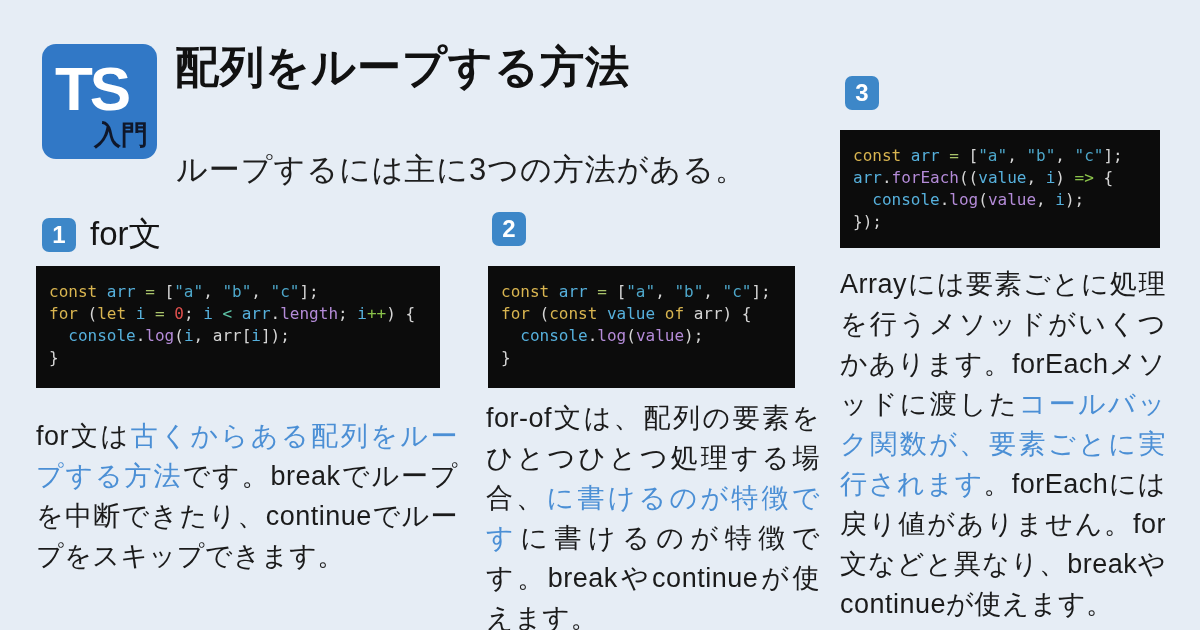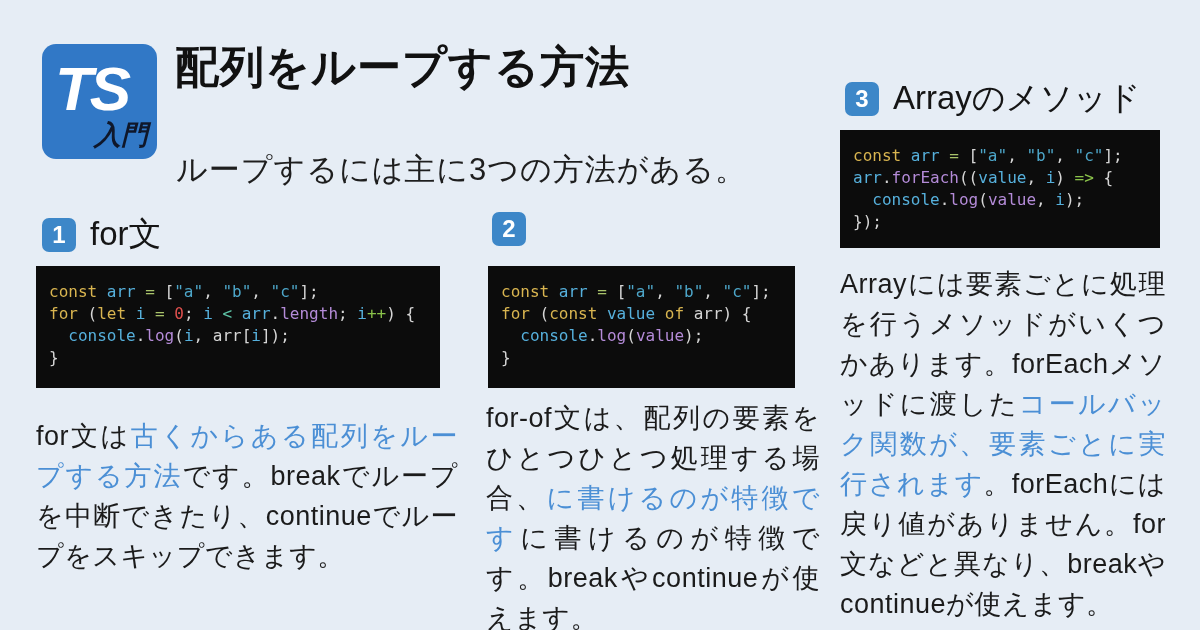--- a/index.html
+++ b/index.html
@@ -9,21 +9,20 @@
     background: var(--bg, #e6edf5);
     font-family: "Liberation Sans", sans-serif;
     overflow: hidden;
   }
 
   
   .logo {
     position: absolute; left: 42px; top: 44px;
     width: 115px; height: 115px; border-radius: 14px;
     background: var(--logo-blue, #3178c6);
-    font-style: italic;
   }
   .logo-ts {
     position: absolute; top: 0px; left: 13px;
     color: #fff; font-weight: bold; font-size: 62px; line-height: 90px;
     letter-spacing: -3px;
   }
   .logo-sub {
     position: absolute; bottom: 6px; right: 9px;
     color: #0f172a; font-weight: bold; font-size: 27px;
   }
@@ -100,16 +99,15 @@
 <p class="description desc1"><span>for文は</span><span class="run-blue">古くからある配列をループする方法</span><span>です。breakでループを中断できたり、continueでループをスキップできます。</span></p>
 
 <div class="section-header hdr2">
   <div class="badge">2</div>
 </div>
 <div class="code-block code2"><div><span class="tk-kw">const </span><span class="tk-id">arr </span><span class="tk-op">= </span><span class="tk-pun">[</span><span class="tk-str">"a"</span><span class="tk-pun">, </span><span class="tk-str">"b"</span><span class="tk-pun">, </span><span class="tk-str">"c"</span><span class="tk-pun">];</span></div><div><span class="tk-kw">for </span><span class="tk-pun">(</span><span class="tk-kw">const </span><span class="tk-id">value </span><span class="tk-kw">of </span><span class="tk-pun">arr</span><span class="tk-pun">) {</span></div><div><span class="tk-pun">  </span><span class="tk-id">console</span><span class="tk-pun">.</span><span class="tk-prop">log</span><span class="tk-pun">(</span><span class="tk-prop">value</span><span class="tk-pun">);</span></div><div><span class="tk-pun">}</span></div></div>
 <p class="description desc2"><span>for-of文は、配列の要素をひとつひとつ処理する場合、</span><span class="run-blue">に書けるのが特徴です</span><span>に書けるのが特徴です。breakやcontinueが使えます。</span></p>
 
 <div class="section-header hdr3">
   <div class="badge">3</div>
-  <div class="section-title">Arrayのメソッド</div>
 </div>
 <div class="code-block code3"><div><span class="tk-kw">const </span><span class="tk-id">arr </span><span class="tk-op">= </span><span class="tk-pun">[</span><span class="tk-str">"a"</span><span class="tk-pun">, </span><span class="tk-str">"b"</span><span class="tk-pun">, </span><span class="tk-str">"c"</span><span class="tk-pun">];</span></div><div><span class="tk-id">arr</span><span class="tk-pun">.</span><span class="tk-prop">forEach</span><span class="tk-pun">((</span><span class="tk-id">value</span><span class="tk-pun">, </span><span class="tk-id">i</span><span class="tk-pun">) </span><span class="tk-inc">=&gt; </span><span class="tk-pun">{</span></div><div><span class="tk-pun">  </span><span class="tk-id">console</span><span class="tk-pun">.</span><span class="tk-prop">log</span><span class="tk-pun">(</span><span class="tk-prop">value</span><span class="tk-pun">, </span><span class="tk-id">i</span><span class="tk-pun">);</span></div><div><span class="tk-pun">});</span></div></div>
 <p class="description desc3"><span>Arrayには要素ごとに処理を行うメソッドがいくつかあります。forEachメソッドに渡した</span><span class="run-blue">コールバック関数が、要素ごとに実行されます</span><span>。forEachには戻り値がありません。for文などと異なり、breakやcontinueが使えます。</span></p>
 
 </body></html>

